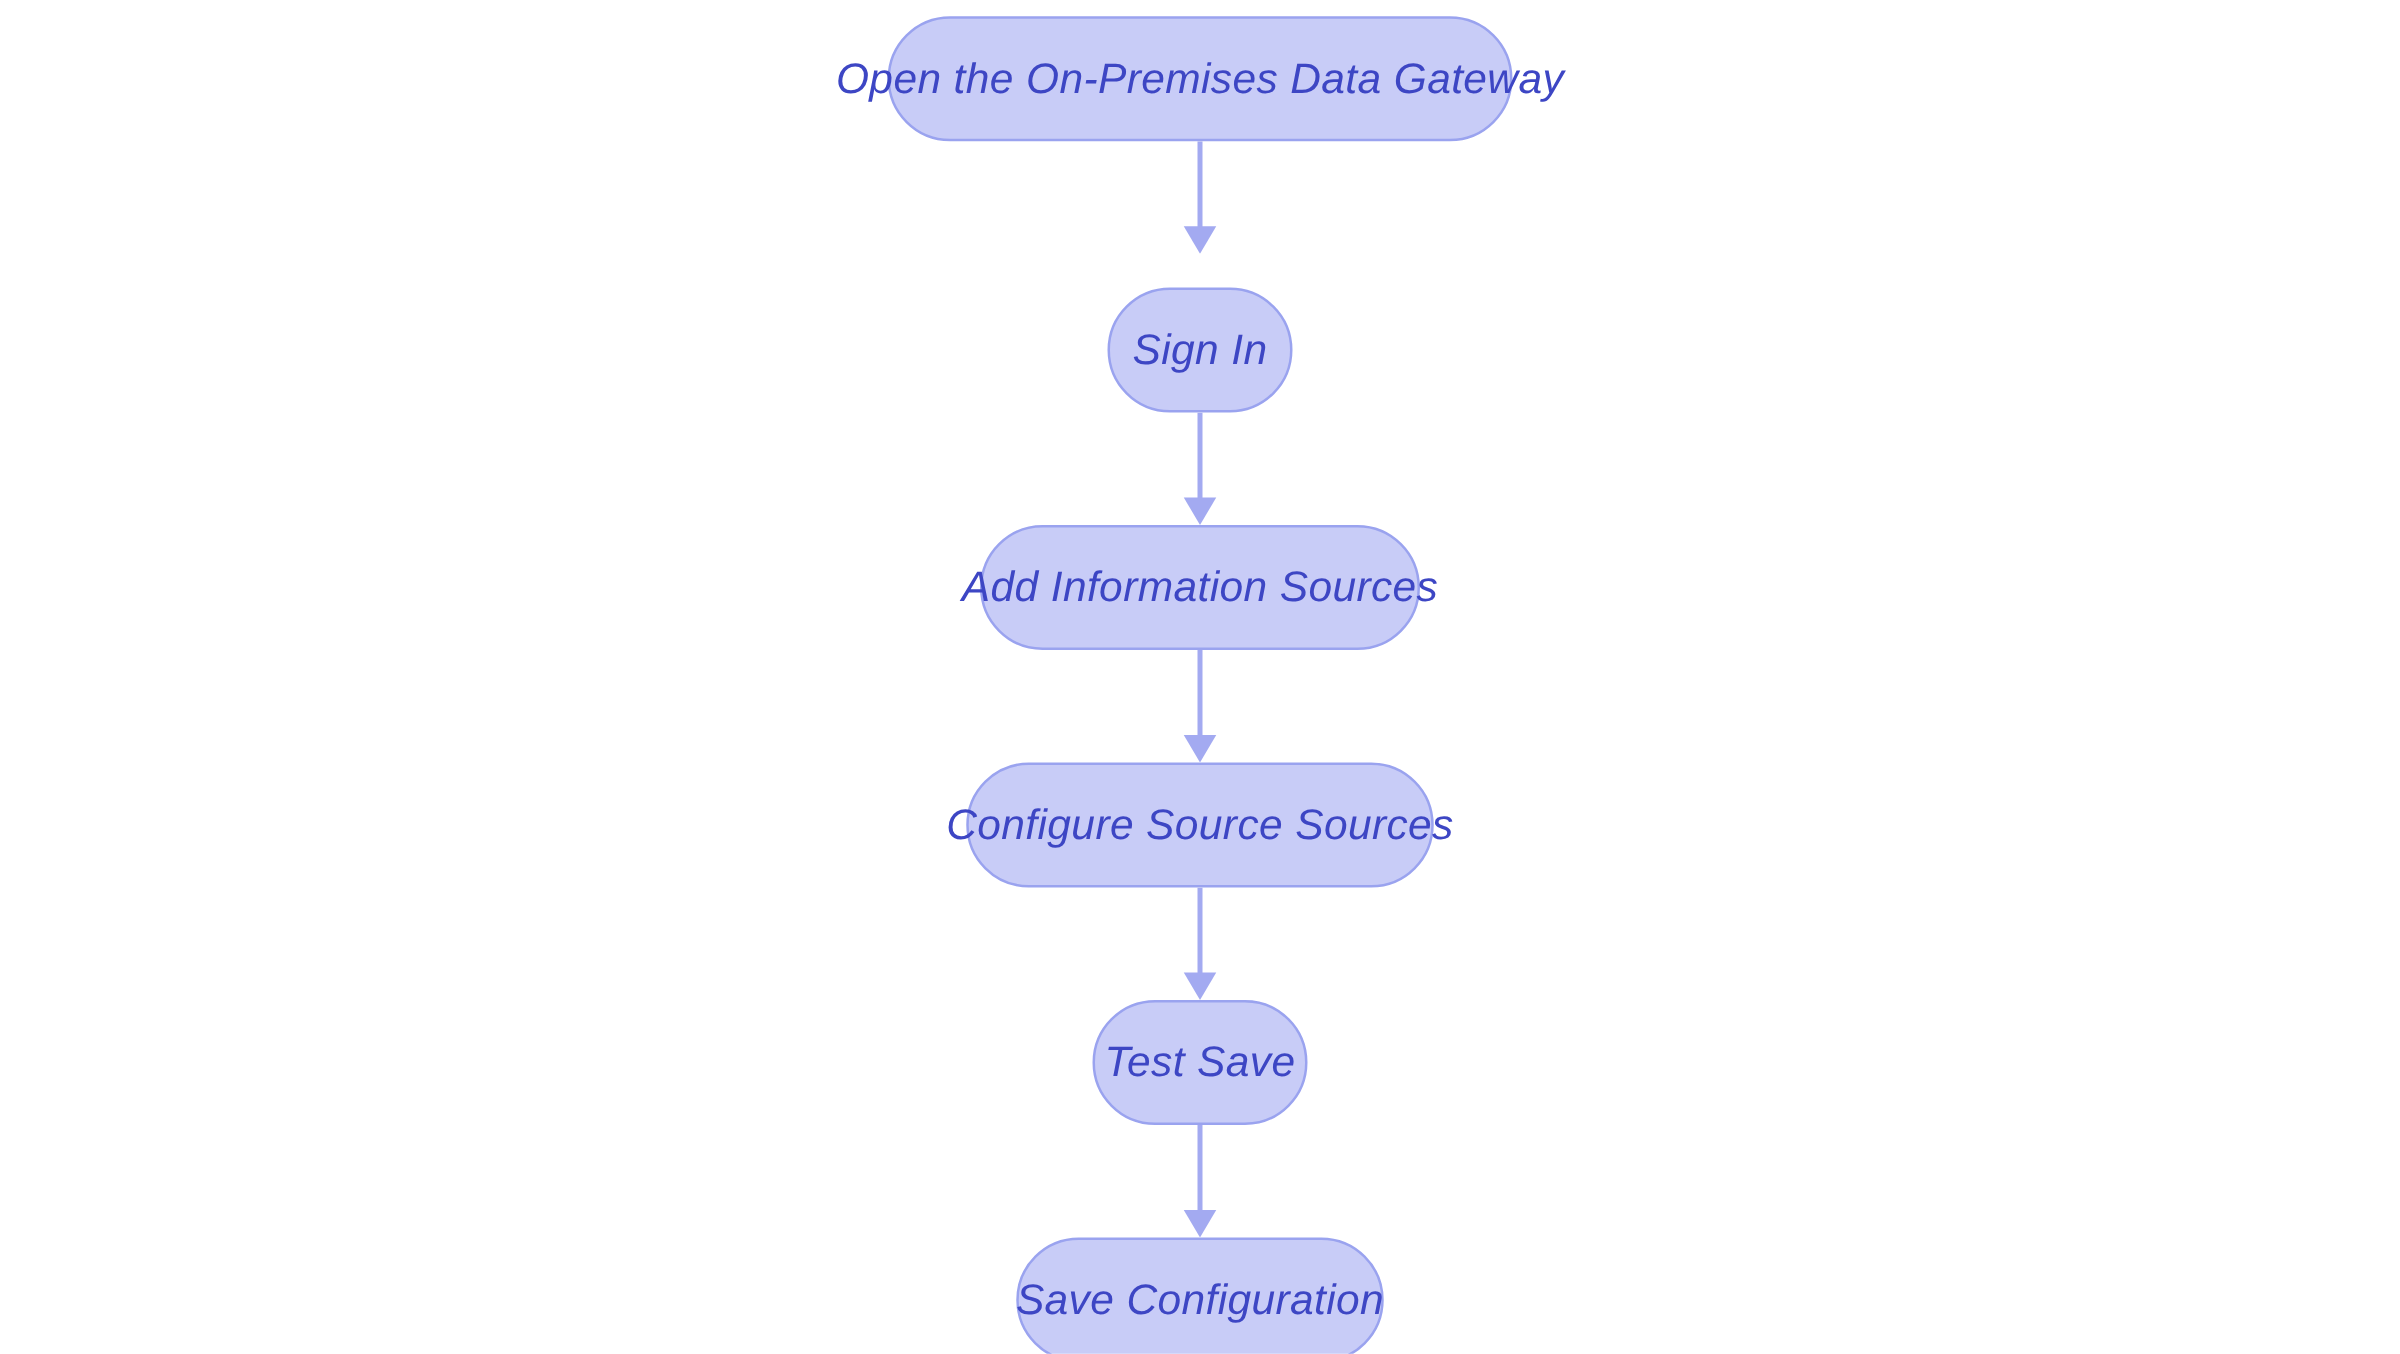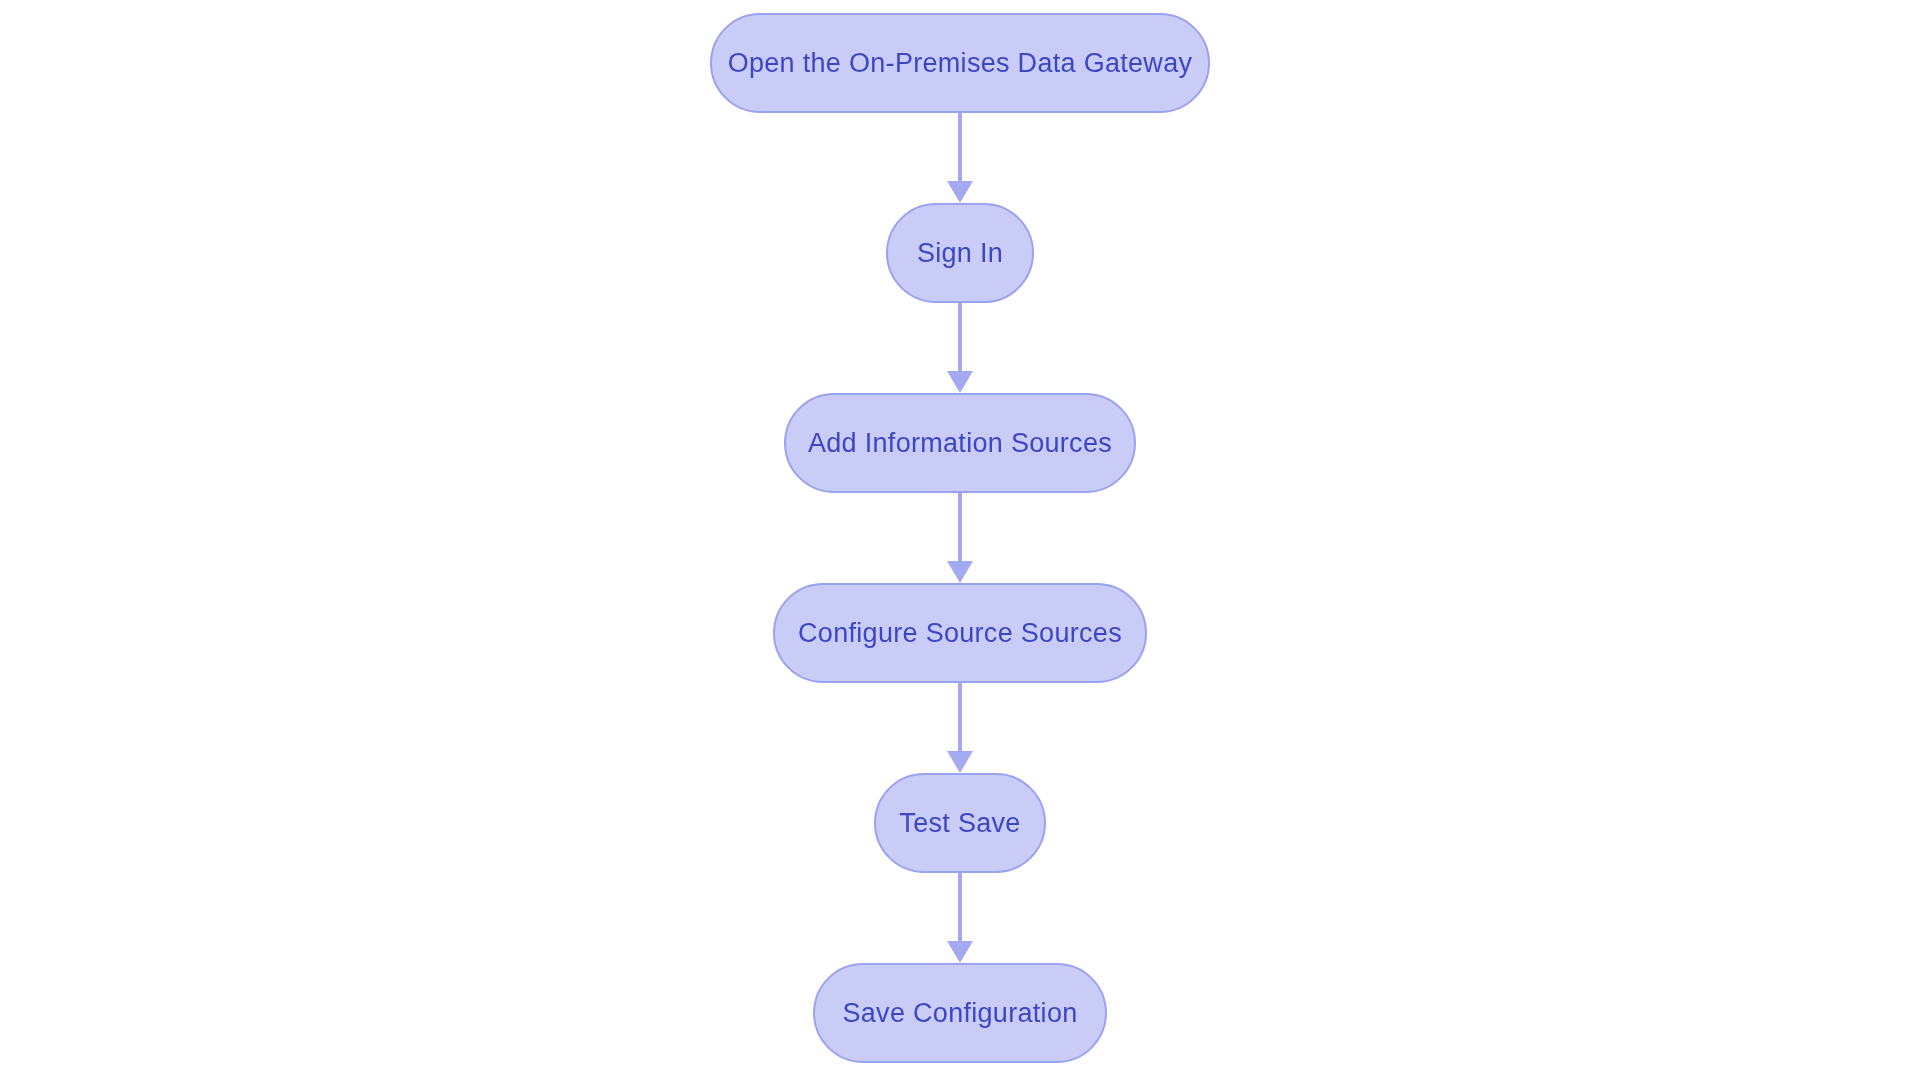--- a/index.html
+++ b/index.html
@@ -28,26 +28,27 @@
     border: 2px solid var(--node_border, #9aa3ef);
     background: var(--node_fill, #c8ccf7);
     border-radius: 50px;
     display: flex;
     align-items: center;
     justify-content: center;
     flex: 0 0 auto;
   }
   .node span {
     color: var(--node_text, #3d46c4);
-    font-size: 27px;
+    font-size: 34px;
     letter-spacing: 0.3px;
     white-space: nowrap;
+    font-style: italic;
   }
   .node-0 { width: 500px; }
-  .node-1 { width: 148px; }
+  .node-1 { width: 148px; margin-top: 27px; }
   .node-2 { width: 352px; }
   .node-3 { width: 374px; }
   .node-4 { width: 172px; }
   .node-5 { width: 294px; }
   .edge {
     height: 90px;
     flex: 0 0 auto;
     line-height: 0;
   }
   .edge svg { display: block; }

